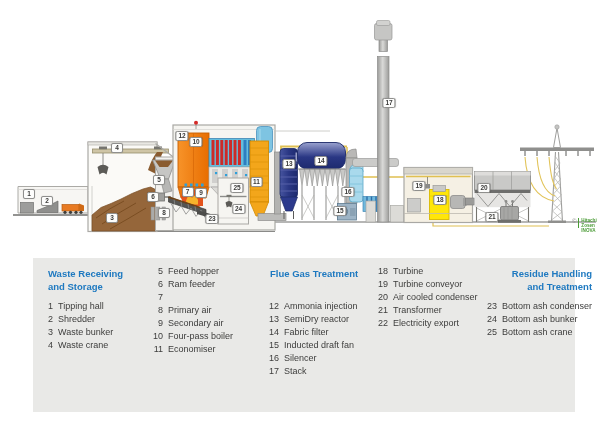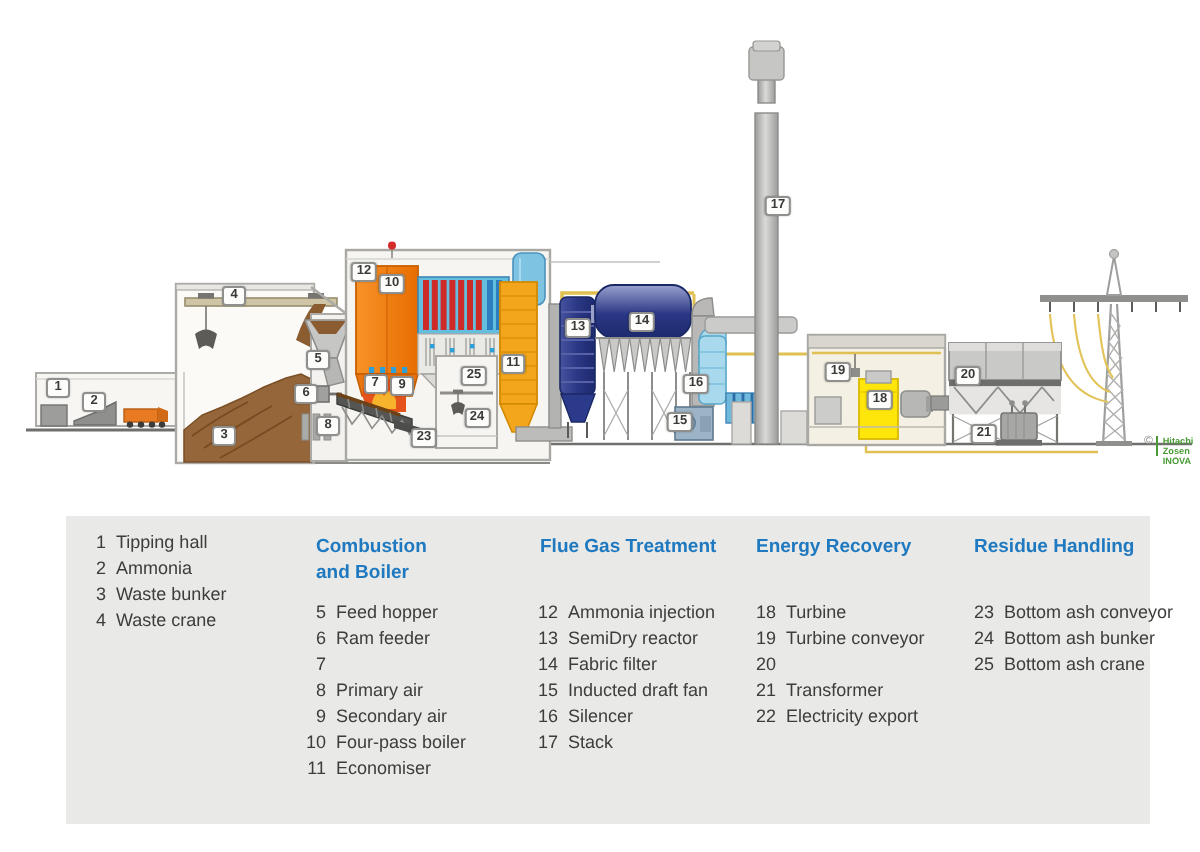--- a/index.html
+++ b/index.html
@@ -20,21 +20,21 @@
   
   .legend{position:absolute;left:33px;top:258px;width:542px;height:154px;background:#e9e9e7;}
   .lg-col{position:absolute;top:0;}
   .lg-head{margin-top:9px;height:26px;font-size:9.5px;font-weight:bold;
            color:#1e79c0;line-height:13px;white-space:nowrap;}
   .lg-items{margin-top:7px;}
   .lg-row{display:flex;font-size:9px;line-height:13px;color:#3d3d3c;}
   .lg-num{width:13px;text-align:right;margin-right:5px;flex:none;}
   .lg-lab{white-space:nowrap;}
   .hd-pad1{padding-left:8px;}  .hd-pad2{padding-left:8px;}
-  .hd-pad3{padding-left:4px;}  .hd-pad4{padding-left:3px;}  .hd-pad5{padding-left:3px;}
+  .hd-pad3{padding-left:4px;}  .hd-pad4{padding-left:3px;}  .hd-pad5{padding-left:3px;text-align:right;}
 </style>
 </head>
 <body>
 
 <div class="page">
 
   <div class="diagram">
     <svg width="600" height="250" viewBox="0 0 600 250">
       <defs>
         <linearGradient id="gradOrange" x1="0" y1="0" x2="1" y2="0">
@@ -331,45 +331,45 @@
       <span class="c-txt">
         <span>Hitachi Zosen</span><br>
         <span>INOVA</span>
       </span>
     </div>
   </div>
 
   <div class="legend">
 
     <div class="lg-col" style="left:7px">
+      <div class="lg-head hd-pad1">
+        <div>Waste Receiving</div>
+        <div>and Storage</div>
+      </div>
       <div class="lg-items">
         <div class="lg-row">
             <span class="lg-num">1</span>
             <span class="lg-lab">Tipping hall</span>
           </div>
         <div class="lg-row">
             <span class="lg-num">2</span>
-            <span class="lg-lab">Ammonia</span>
+            <span class="lg-lab">Shredder</span>
           </div>
         <div class="lg-row">
             <span class="lg-num">3</span>
             <span class="lg-lab">Waste bunker</span>
           </div>
         <div class="lg-row">
             <span class="lg-num">4</span>
             <span class="lg-lab">Waste crane</span>
           </div>
       </div>
     </div>
 
     <div class="lg-col" style="left:117px">
-      <div class="lg-head hd-pad2">
-        <div>Combustion</div>
-        <div>and Boiler</div>
-      </div>
       <div class="lg-items">
         <div class="lg-row">
             <span class="lg-num">5</span>
             <span class="lg-lab">Feed hopper</span>
           </div>
         <div class="lg-row">
             <span class="lg-num">6</span>
             <span class="lg-lab">Ram feeder</span>
           </div>
         <div class="lg-row">
@@ -421,55 +421,53 @@
             <span class="lg-lab">Silencer</span>
           </div>
         <div class="lg-row">
             <span class="lg-num">17</span>
             <span class="lg-lab">Stack</span>
           </div>
       </div>
     </div>
 
     <div class="lg-col" style="left:342px">
-      <div class="lg-head hd-pad4">
-        <div>Energy Recovery</div>
-        <div></div>
-      </div>
       <div class="lg-items">
         <div class="lg-row">
             <span class="lg-num">18</span>
             <span class="lg-lab">Turbine</span>
           </div>
         <div class="lg-row">
             <span class="lg-num">19</span>
             <span class="lg-lab">Turbine conveyor</span>
           </div>
         <div class="lg-row">
             <span class="lg-num">20</span>
+            <span class="lg-lab">Air cooled condenser</span>
           </div>
         <div class="lg-row">
             <span class="lg-num">21</span>
             <span class="lg-lab">Transformer</span>
           </div>
         <div class="lg-row">
             <span class="lg-num">22</span>
             <span class="lg-lab">Electricity export</span>
           </div>
       </div>
     </div>
 
     <div class="lg-col" style="left:451px">
       <div class="lg-head hd-pad5">
         <div>Residue Handling</div>
+        <div>and Treatment</div>
       </div>
       <div class="lg-items">
         <div class="lg-row">
             <span class="lg-num">23</span>
-            <span class="lg-lab">Bottom ash conveyor</span>
+            <span class="lg-lab">Bottom ash condenser</span>
           </div>
         <div class="lg-row">
             <span class="lg-num">24</span>
             <span class="lg-lab">Bottom ash bunker</span>
           </div>
         <div class="lg-row">
             <span class="lg-num">25</span>
             <span class="lg-lab">Bottom ash crane</span>
           </div>
       </div>

